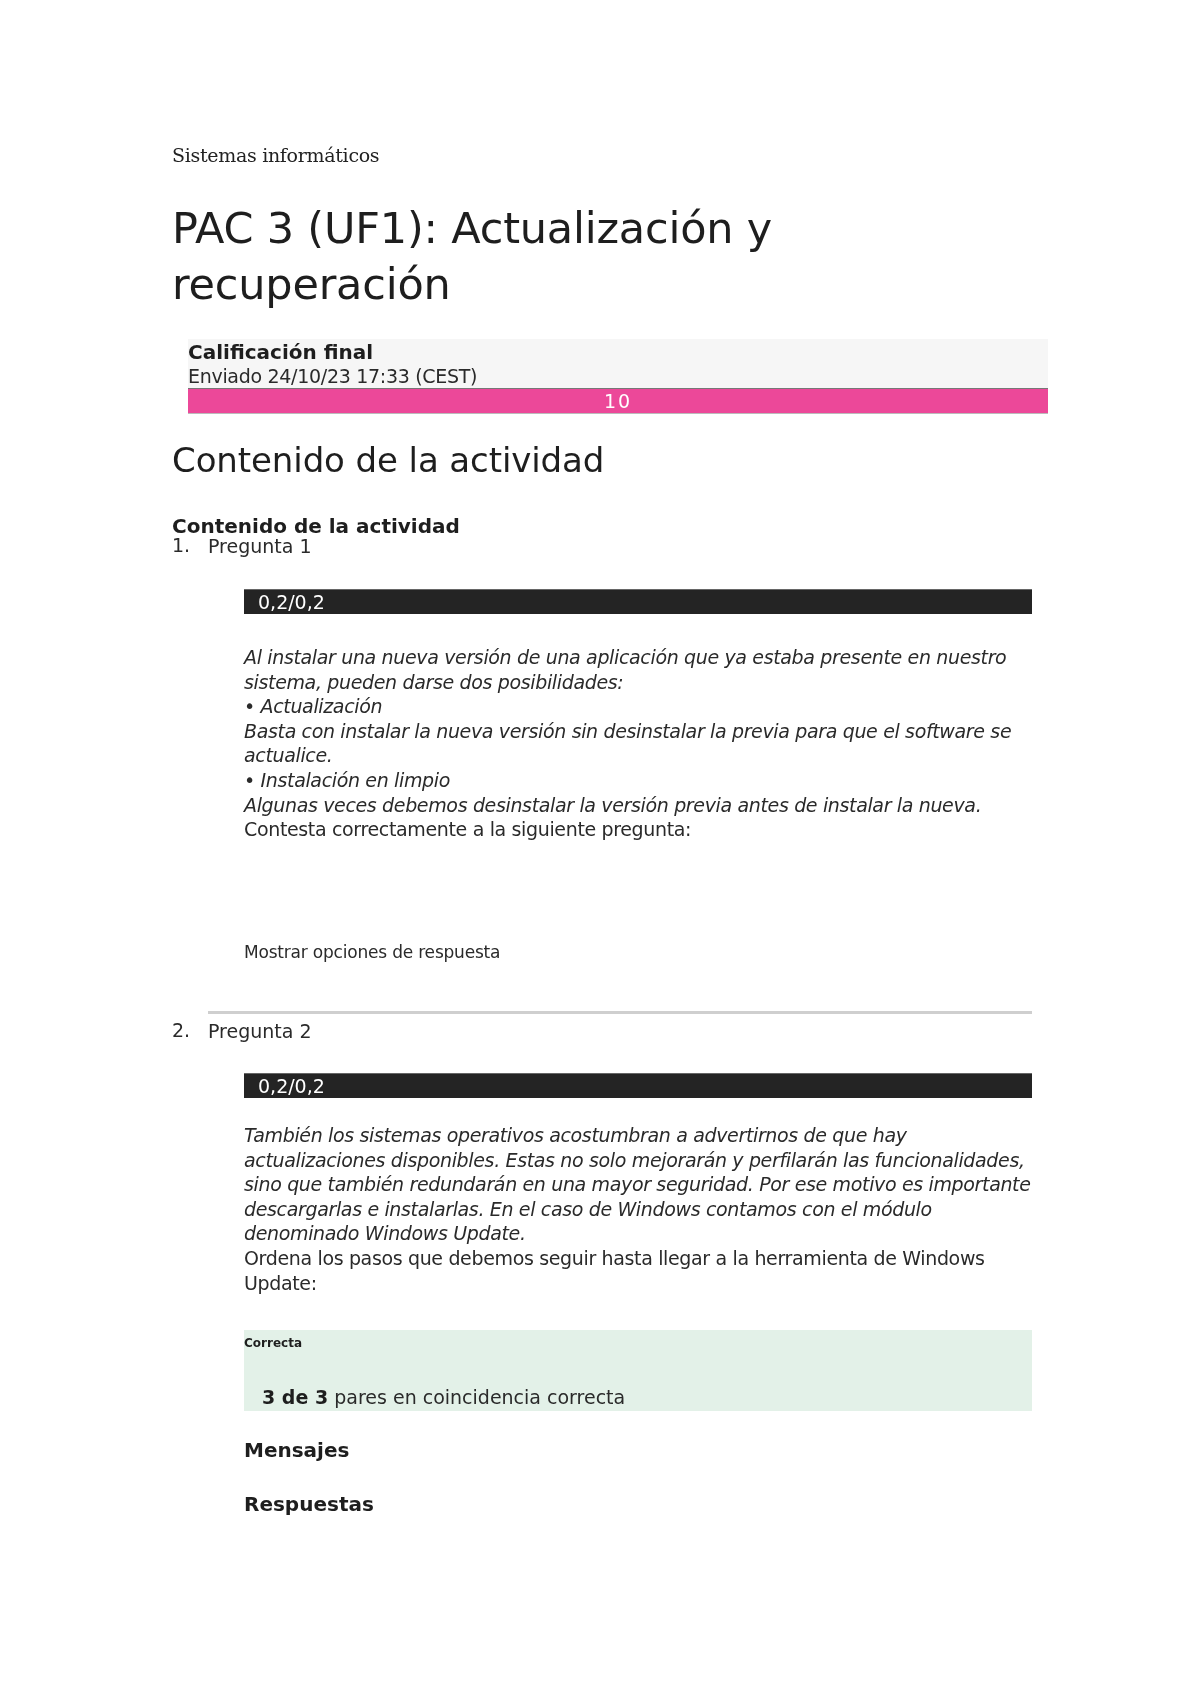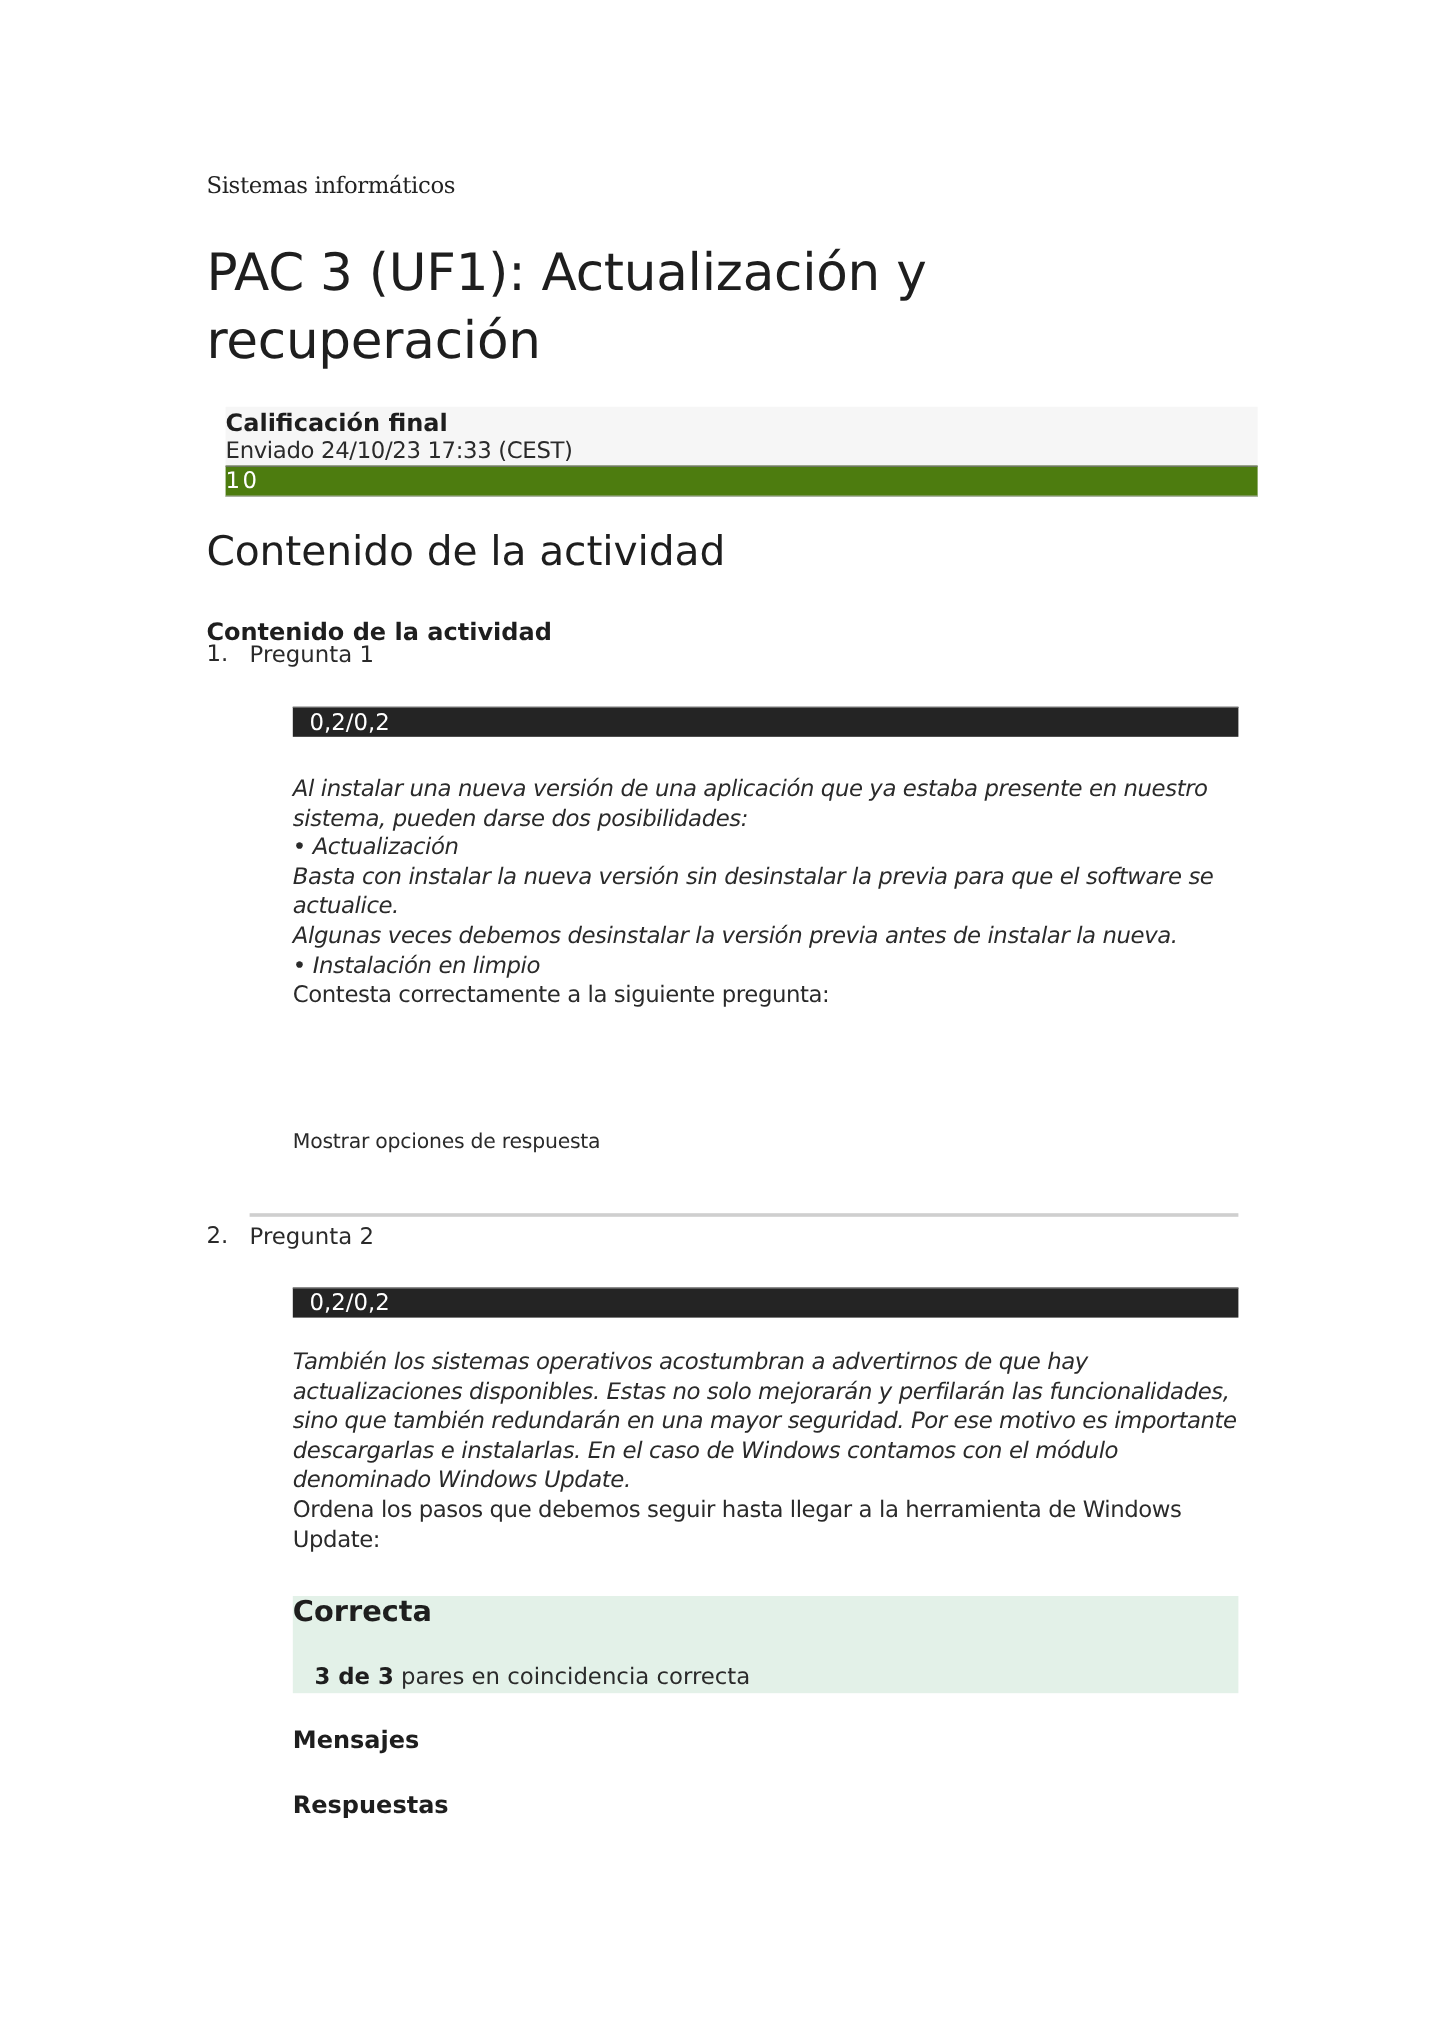--- a/index.html
+++ b/index.html
@@ -20,21 +20,21 @@
       letter-spacing: -0.2px;
     }
     .grade-box {
       position: absolute; top: 339px; left: 0; width: 860px;
       background: #f6f6f6;
       margin-left: 16px;
     }
     .grade-label { font-weight: bold; font-size: 20px; line-height: 24px; padding-top: 1px; color: #1e1e1e; }
     .grade-sent { font-size: 19px; line-height: 24px; color: #2a2a2a; letter-spacing: -0.3px; }
     .grade-bar {
-      background: #4d7c0f; color: #ffffff; 
+      background: #ec4899; color: #ffffff; text-align: center;
       font-size: 19px; line-height: 24px; height: 24px;
       border-top: 1px solid #777; border-bottom: 1px solid #bbb;
       letter-spacing: 2px;
     }
     .section-title {
       position: absolute; top: 440px; left: 0; margin: 0;
       font-size: 34px; font-weight: normal; color: #1e1e1e; letter-spacing: -0.1px;
     }
     .section-sub {
       position: absolute; top: 514px; left: 0; margin: 0;
@@ -60,21 +60,21 @@
     .link-text {
       position: absolute; left: 72px; font-size: 17px; color: #2a2a2a; letter-spacing: -0.2px; margin-top: 12px;
     }
     .divider {
       position: absolute; left: 36px; width: 824px; height: 3px; background: #cfcfcf;
     }
     .feedback {
       position: absolute; left: 72px; width: 788px; height: 81px;
       background: #e3f1e8;
     }
-    .fb-state { position: absolute; top: 0; left: 0; font-size: 24px; font-weight: bold; color: #1e1e1e; line-height: 26px; }
+    .fb-state { position: absolute; top: 0; left: 0; font-size: 12px; font-weight: bold; color: #1e1e1e; line-height: 26px; }
     .fb-summary { position: absolute; top: 54px; left: 0; font-size: 19px; color: #2a2a2a; line-height: 26px; padding-left: 18px; }
     .fb-summary b { color: #1e1e1e; }
     .sub-head { position: absolute; left: 72px; font-size: 20px; font-weight: bold; color: #1e1e1e; }
   </style>
 </head>
 <body>
 
 <div class="page">
 
   <div class="course">Sistemas informáticos</div>
@@ -92,22 +92,22 @@
 
   <div class="q" style="top:534px;">
     <span class="q-num">1.</span>
     <div class="q-name">Pregunta 1</div>
   </div>
   <div class="score-bar" style="top:589px;">0,2/0,2</div>
   <div class="q-text" style="top:645px;">
     <span class="it">Al instalar una nueva versión de una aplicación que ya estaba presente en nuestro sistema, pueden darse dos posibilidades:</span>
     <span class="it">• Actualización</span>
     <span class="it">Basta con instalar la nueva versión sin desinstalar la previa para que el software se actualice.</span>
+    <span class="it">• Instalación en limpio</span>
     <span class="it">Algunas veces debemos desinstalar la versión previa antes de instalar la nueva.</span>
-    <span class="it">• Instalación en limpio</span>
     <span class="rg">Contesta correctamente a la siguiente pregunta:</span>
   </div>
   <div class="link-text" style="top:930px;">Mostrar opciones de respuesta</div>
 
   <div class="divider" style="top:1011px;"></div>
 
   <div class="q" style="top:1019px;">
     <span class="q-num">2.</span>
     <div class="q-name">Pregunta 2</div>
   </div>

